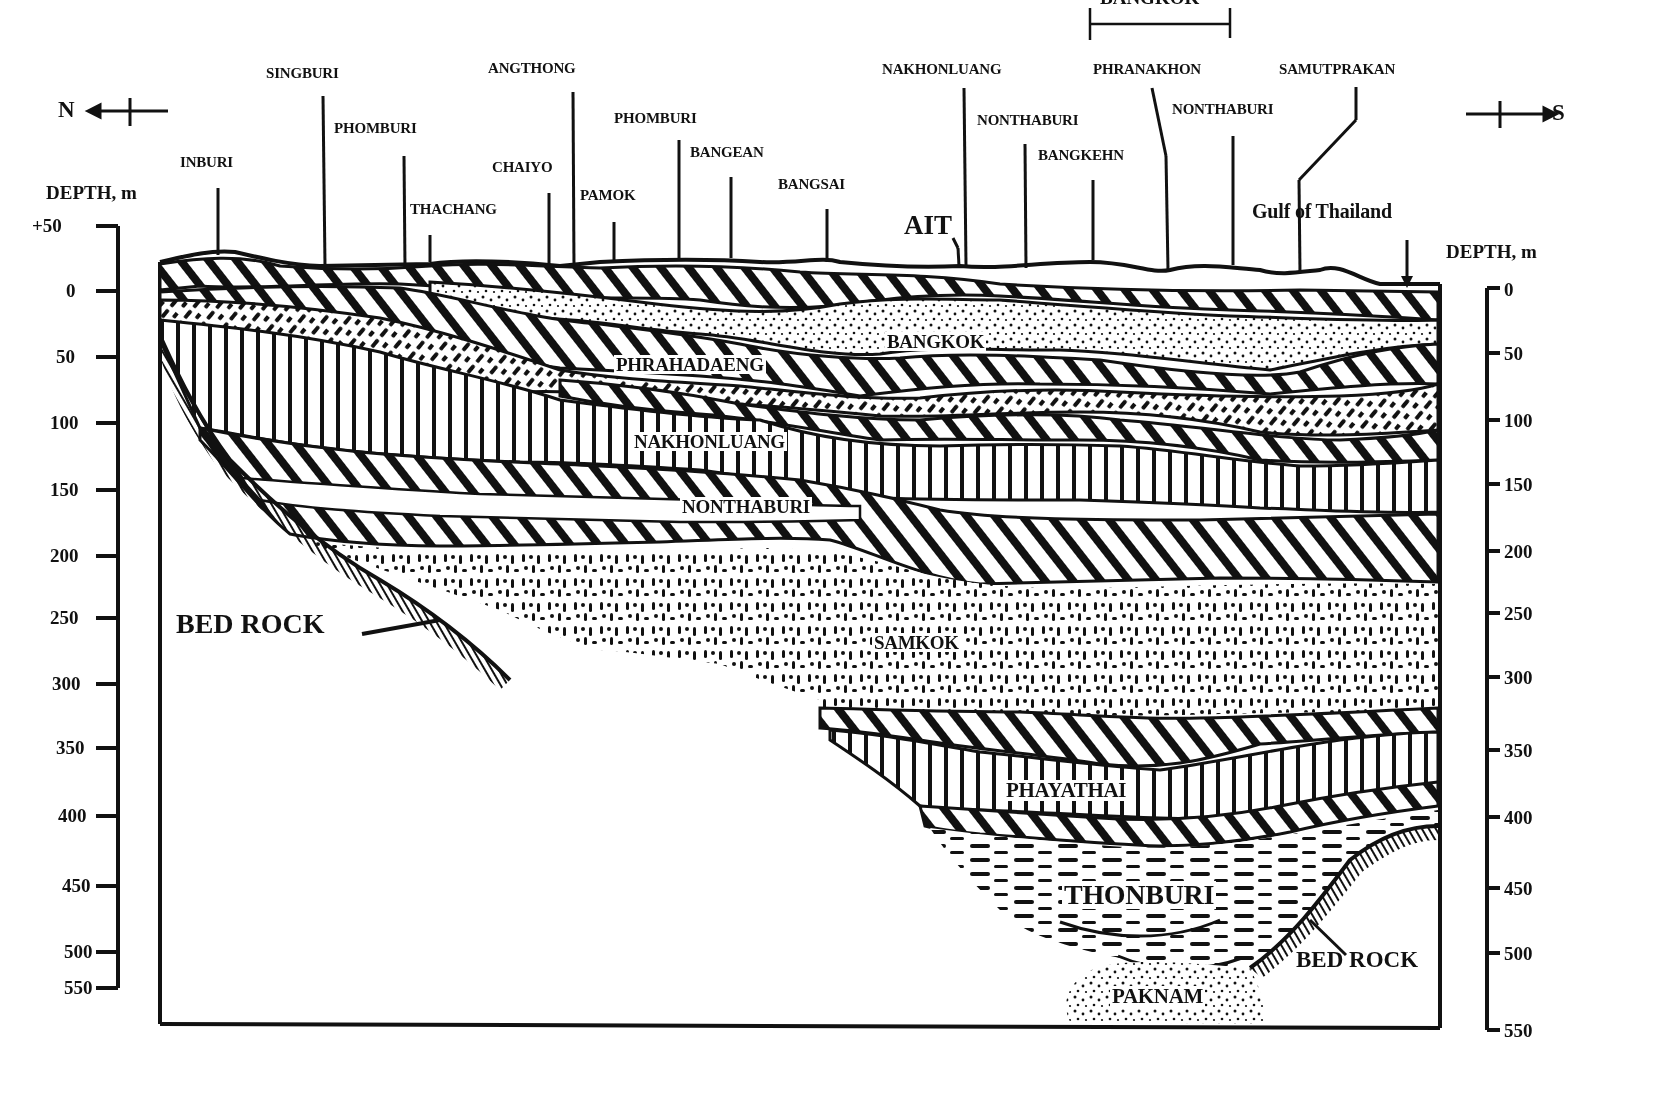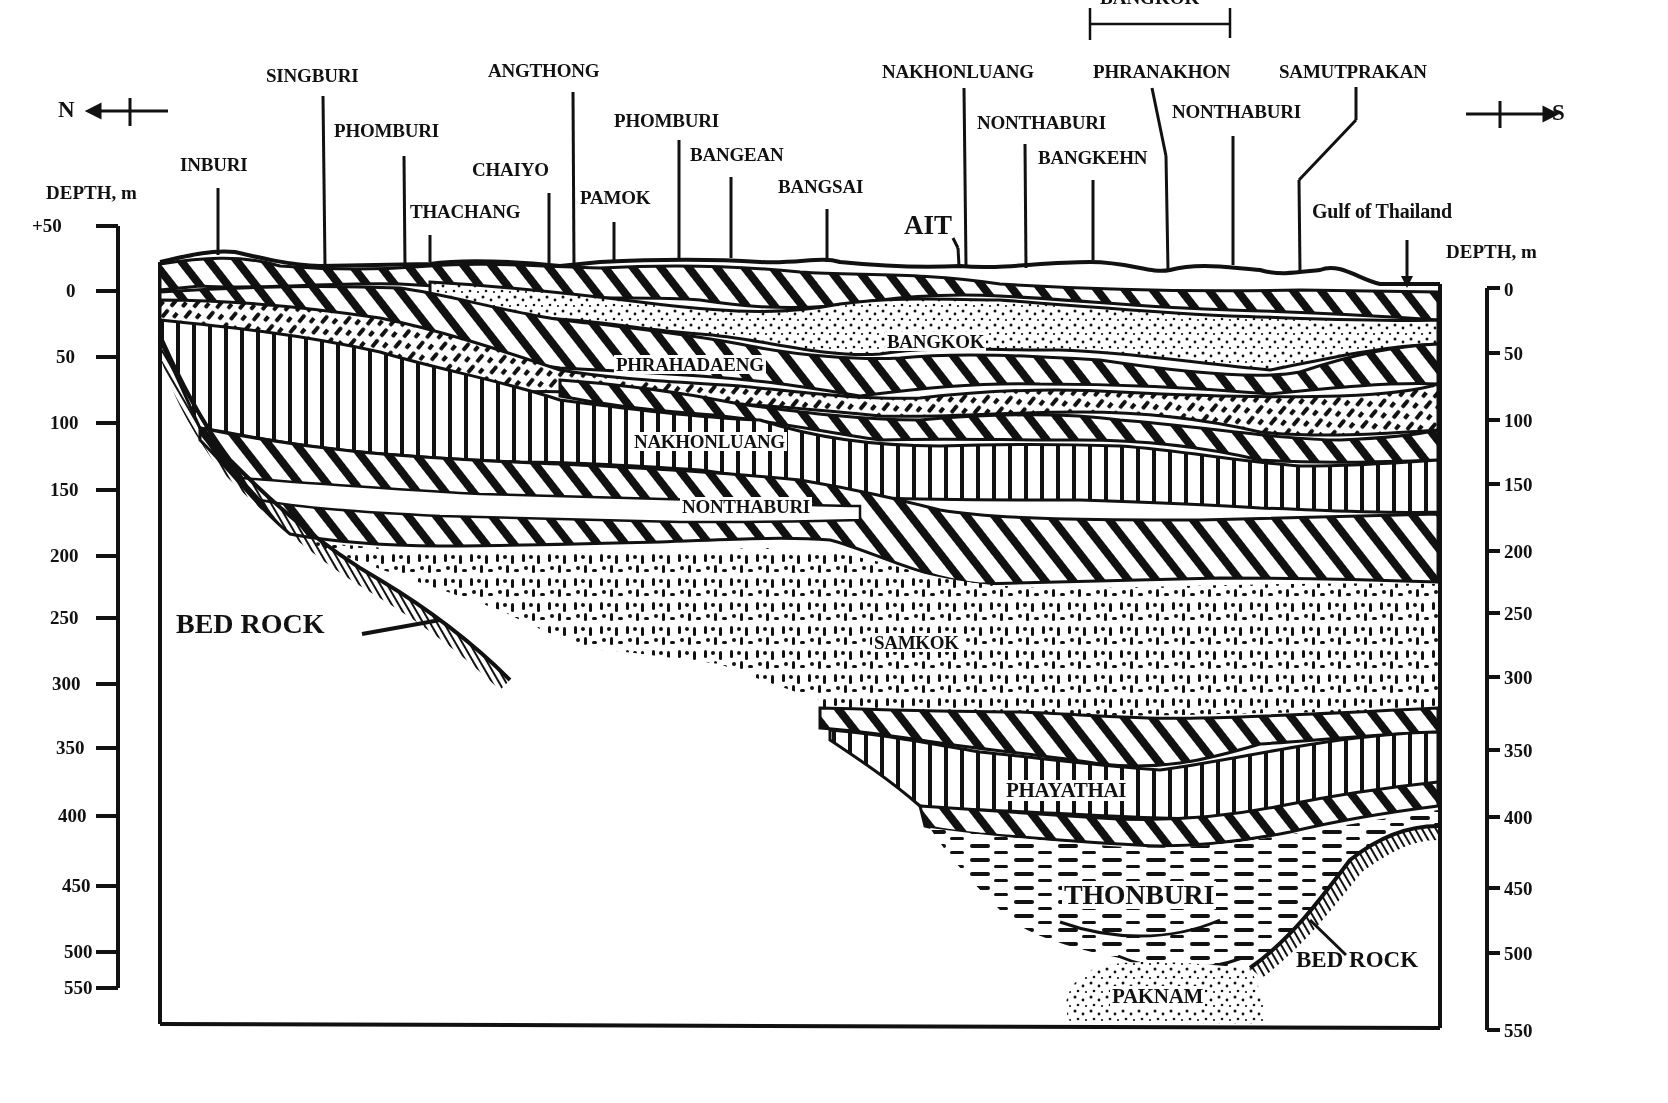--- a/index.html
+++ b/index.html
@@ -1,19 +1,19 @@
 <!DOCTYPE html>
 <html><head>
 <meta charset="utf-8">
 <style>
   html,body{margin:0;padding:0;background:#fff;}
   body{width:1668px;height:1103px;position:relative;overflow:hidden;font-family:"Liberation Serif","DejaVu Serif",serif;color:#111;}
   #stage{position:absolute;left:0;top:0;width:1668px;height:1103px;}
   .lbl{position:absolute;font-weight:bold;white-space:nowrap;color:#111;line-height:1;}
-  .loc{font-size:19px;letter-spacing:-0.2px;}
+  .loc{font-size:15px;letter-spacing:-0.2px;}
   .aq{font-size:19px;letter-spacing:-0.3px;background:#fff;padding:0 2px;}
   .tick{font-size:19px;font-weight:bold;position:absolute;line-height:1;}
   .axis-title{font-size:19px;font-weight:bold;position:absolute;line-height:1;}
 </style>
 </head>
 <body>
 
 <div id="stage">
 <svg width="1668" height="1103" viewBox="0 0 1668 1103" xmlns="http://www.w3.org/2000/svg">
   <defs>
@@ -216,34 +216,34 @@
 <div class="tick" style="left:1504px;top:808px;">400</div>
 <div class="tick" style="left:1504px;top:879px;">450</div>
 <div class="tick" style="left:1504px;top:944px;">500</div>
 <div class="tick" style="left:1504px;top:1021px;">550</div>
 
 
 <div class="lbl loc" style="left:180px;top:155px;">INBURI</div>
 <div class="lbl loc" style="left:266px;top:66px;">SINGBURI</div>
 <div class="lbl loc" style="left:334px;top:121px;">PHOMBURI</div>
 <div class="lbl loc" style="left:410px;top:202px;">THACHANG</div>
-<div class="lbl loc" style="left:472px;top:160px;">CHAIYO</div>
+<div class="lbl loc" style="left:492px;top:160px;">CHAIYO</div>
 <div class="lbl loc" style="left:488px;top:61px;">ANGTHONG</div>
 <div class="lbl loc" style="left:580px;top:188px;">PAMOK</div>
 <div class="lbl loc" style="left:614px;top:111px;">PHOMBURI</div>
 <div class="lbl loc" style="left:690px;top:145px;">BANGEAN</div>
 <div class="lbl loc" style="left:778px;top:177px;">BANGSAI</div>
 <div class="lbl" style="left:904px;top:212px;font-size:27px;">AIT</div>
 <div class="lbl loc" style="left:882px;top:62px;">NAKHONLUANG</div>
 <div class="lbl loc" style="left:977px;top:113px;">NONTHABURI</div>
 <div class="lbl loc" style="left:1038px;top:148px;text-align:center;">BANGKEHN</div>
 <div class="lbl loc" style="left:1093px;top:62px;">PHRANAKHON</div>
 <div class="lbl loc" style="left:1172px;top:102px;">NONTHABURI</div>
 <div class="lbl loc" style="left:1279px;top:62px;">SAMUTPRAKAN</div>
-<div class="lbl loc" style="left:1312px;top:201px;font-size:20px;">Gulf of Thailand</div>
+<div class="lbl loc" style="left:1252px;top:201px;font-size:20px;">Gulf of Thailand</div>
 
 
 <div class="lbl aq" style="left:885px;top:332px;">BANGKOK</div>
 <div class="lbl aq" style="left:605px;top:355px;margin-left:9px;">PHRAHADAENG</div>
 <div class="lbl aq" style="left:632px;top:432px;">NAKHONLUANG</div>
 <div class="lbl aq" style="left:680px;top:497px;">NONTHABURI</div>
 <div class="lbl aq" style="left:872px;top:633px;">SAMKOK</div>
 <div class="lbl aq" style="left:1004px;top:780px;font-size:21px;">PHAYATHAI</div>
 <div class="lbl aq" style="left:1062px;top:881px;font-size:28px;">THONBURI</div>
 <div class="lbl aq" style="left:1110px;top:986px;font-size:21px;">PAKNAM</div>

